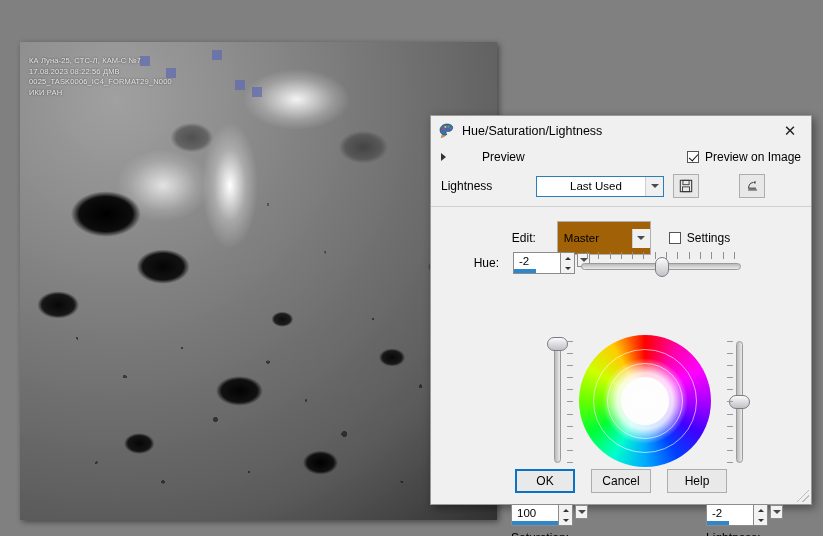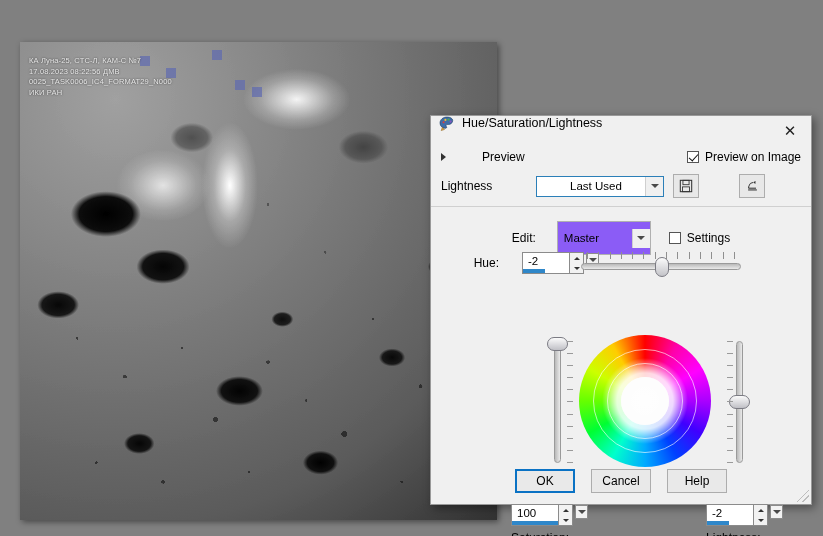--- a/index.html
+++ b/index.html
@@ -70,21 +70,21 @@
   }
 
   
   #hsl-dialog{
     position:absolute;left:430px;top:115px;width:382px;height:390px;
     background:#f0f0f0;border:1px solid #999;
     box-shadow:3px 3px 9px rgba(0,0,0,.42);
     box-sizing:border-box;
   }
   #titlebar{
-    height:29px;display:flex;
+    height:29px;display:flex;align-items:center;
     background:#f0f0f0;padding:0 0 0 8px;
   }
   #title-icon{width:16px;height:16px;flex:0 0 16px;margin-right:7px;}
   #title-text{font-size:12.5px;color:#000;flex:1;}
   #close-btn{
     width:42px;height:28px;display:flex;align-items:center;justify-content:center;
     font-size:15px;color:#222;line-height:1;cursor:pointer;
   }
 
   #preview-row{
@@ -131,31 +131,31 @@
   #settings-sep{height:1px;background:#d0d0d0;margin:3px 0 0 0;}
 
   #body-area{position:relative;height:296px;}
 
   #edit-row{
     position:absolute;left:0;top:14px;width:100%;
     display:flex;align-items:center;justify-content:center;
   }
   #edit-label{font-size:12px;margin-right:21px;}
   #edit-combo{
-    width:94px;height:34px;border:1px solid #b0b0b0;background:#8b5cf6;
+    width:94px;height:34px;border:1px solid #b0b0b0;background:#a16207;
     display:flex;align-items:center;box-sizing:border-box;font-size:11.5px;
     padding-left:6px;cursor:pointer;
   }
   #edit-combo .val{flex:1;}
   #colorize-wrap{display:flex;align-items:center;margin-left:18px;cursor:pointer;}
 
   #hue-row{
     position:absolute;left:0;top:45px;width:100%;display:flex;align-items:center;
   }
-  #hue-label{width:68px;text-align:right;font-size:12px;margin-right:23px;}
+  #hue-label{width:68px;text-align:right;font-size:12px;margin-right:14px;}
 
   .spin{
     width:48px;height:22px;border:1px solid #8b8b8b;background:#fff;
     display:flex;flex-direction:column;justify-content:flex-end;position:relative;
     box-sizing:border-box;
   }
   .spin .num{
     position:absolute;left:5px;top:2px;font-size:11.5px;color:#000;
   }
   .spin .bar{height:4px;background:#2f87c9;width:100%;}

